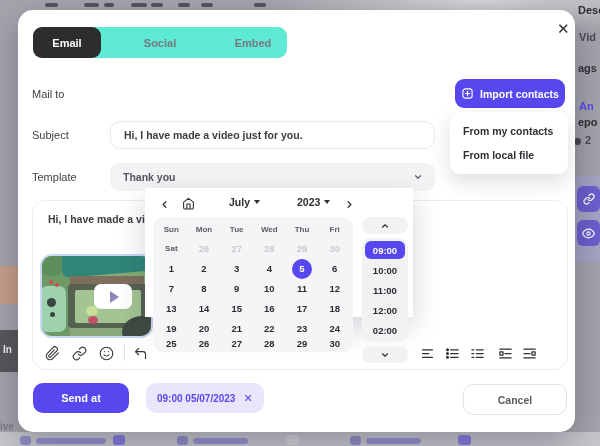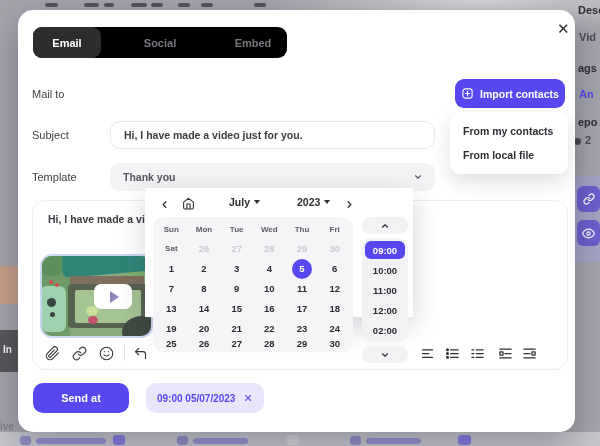--- a/index.html
+++ b/index.html
@@ -19,21 +19,21 @@
     display:flex;align-items:center;justify-content:center;}
   .bg-left-tan{position:absolute;left:0;top:266px;width:18px;height:38px;background:#c79f89;}
   .bg-left-dark{position:absolute;left:0;top:330px;width:18px;height:42px;background:#57575b;}
   .bg-left-in{position:absolute;left:3px;top:344px;font-size:10px;font-weight:700;color:#f2f2f4;}
   .bg-left-ive{position:absolute;left:0px;top:421px;font-size:10px;font-weight:600;color:#7d7d84;}
   #bg-bottom{position:absolute;left:0;top:432px;width:600px;height:14px;background:#c6c6cc;}
   
   #modal{position:absolute;left:18px;top:10px;width:557px;height:422px;background:#fff;
     border-radius:15px;box-shadow:0 12px 34px rgba(20,20,40,.30);}
   
-  #tabbar{position:absolute;left:33px;top:27px;width:254px;height:31px;background:#000000;
+  #tabbar{position:absolute;left:33px;top:27px;width:254px;height:31px;background:#5eead4;
     border-radius:9px;display:flex;z-index:2;gap:25px;}
   .tab{flex:1;display:flex;align-items:center;justify-content:center;font-size:11px;
     font-weight:600;color:#77777e;cursor:pointer;}
   .tab.active{background:#2e2c2e;color:#fff;border-radius:9px;font-weight:700;}
   #close-x{position:absolute;left:557px;top:20px;font-size:15px;font-weight:700;color:#2e2e33;z-index:2;cursor:pointer;}
   
   .flabel{position:absolute;left:32px;font-size:11px;font-weight:400;color:#3e3e45;z-index:2;}
   .inputbox{position:absolute;left:110px;width:325px;display:flex;align-items:center;
     padding-left:13px;box-sizing:border-box;font-size:10.5px;color:#3c3c42;background:#fff;z-index:2;}
   #mailto-input{top:79px;height:30px;border:1.5px solid #f0868d;border-radius:10px;font-weight:600;}
@@ -115,21 +115,21 @@
         <div style="position: absolute; left: 104px; top: 3px; width: 10px; height: 4px; border-radius: 2px; background: rgb(70, 70, 76); opacity: 0.85;"></div>
         <div style="position: absolute; left: 131px; top: 3px; width: 16px; height: 4px; border-radius: 2px; background: rgb(70, 70, 76); opacity: 0.85;"></div>
         <div style="position: absolute; left: 151px; top: 3px; width: 12px; height: 4px; border-radius: 2px; background: rgb(70, 70, 76); opacity: 0.85;"></div>
         <div style="position: absolute; left: 178px; top: 3px; width: 12px; height: 4px; border-radius: 2px; background: rgb(70, 70, 76); opacity: 0.85;"></div>
         <div style="position: absolute; left: 201px; top: 3px; width: 12px; height: 4px; border-radius: 2px; background: rgb(70, 70, 76); opacity: 0.85;"></div>
         <div style="position: absolute; left: 254px; top: 3px; width: 12px; height: 4px; border-radius: 2px; background: rgb(70, 70, 76); opacity: 0.85;"></div>
       </div>
     <div class="bg-frag" style="left:578px;top:4px;">Desc</div>
     <div class="bg-frag light" style="left:579px;top:31px;">Vid</div>
     <div class="bg-frag" style="left:578px;top:62px;">ags</div>
-    <div class="bg-frag purple" style="left:579px;top:88px;">An</div>
+    <div class="bg-frag purple" style="left:579px;top:100px;">An</div>
     <div class="bg-frag" style="left:578px;top:116px;">epo</div>
     <div class="abs" style="left:574px;top:138px;width:7px;height:7px;border-radius:50%;background:#4a4a52;"></div>
     <div class="bg-frag light" style="left:585px;top:134px;">2</div>
     <div class="bg-right-lav"></div>
     <div class="bg-btn" style="top:186px;">
       <span>
         <svg width="12" height="12" viewBox="0 0 24 24" fill="none" stroke="#fff" stroke-width="2.4" stroke-linecap="round">
             <path d="M10 13a5 5 0 0 0 7.54.54l3-3a5 5 0 0 0-7.07-7.07l-1.72 1.71"></path>
             <path d="M14 11a5 5 0 0 0-7.54-.54l-3 3a5 5 0 0 0 7.07 7.07l1.71-1.71"></path>
           </svg>
@@ -380,14 +380,15 @@
           <polyline points="6 9 12 15 18 9"></polyline>
         </svg>
     </div>
   </div>
 
   <div id="send-btn">Send at</div>
   <div id="sched-chip">
     <span>09:00 05/07/2023</span>
     <span class="x">✕</span>
   </div>
+  <div id="cancel-btn">Cancel</div>
 
 </div>
 
 </body></html>

